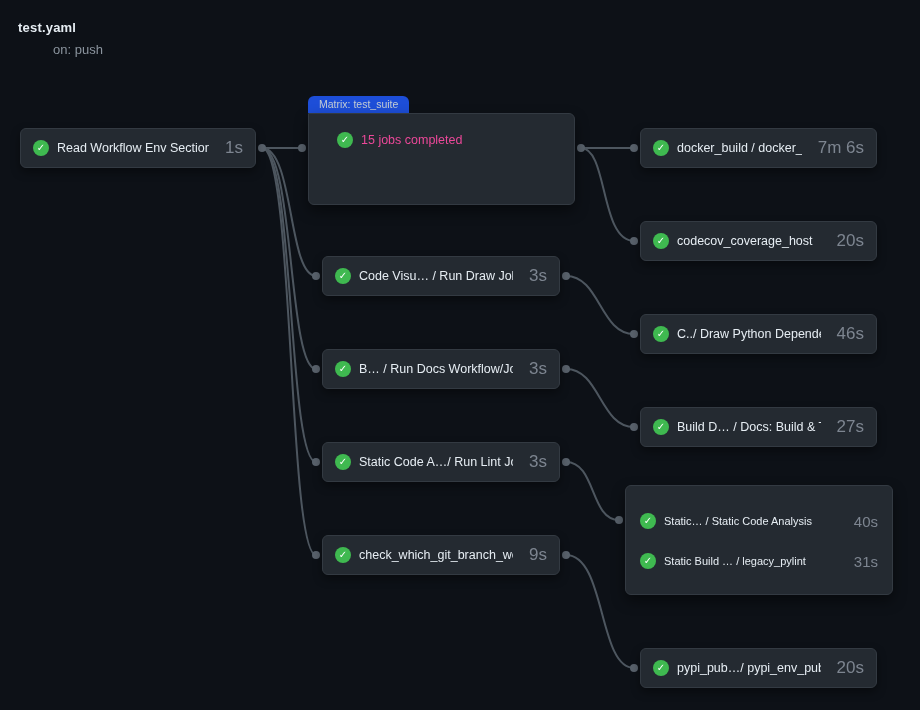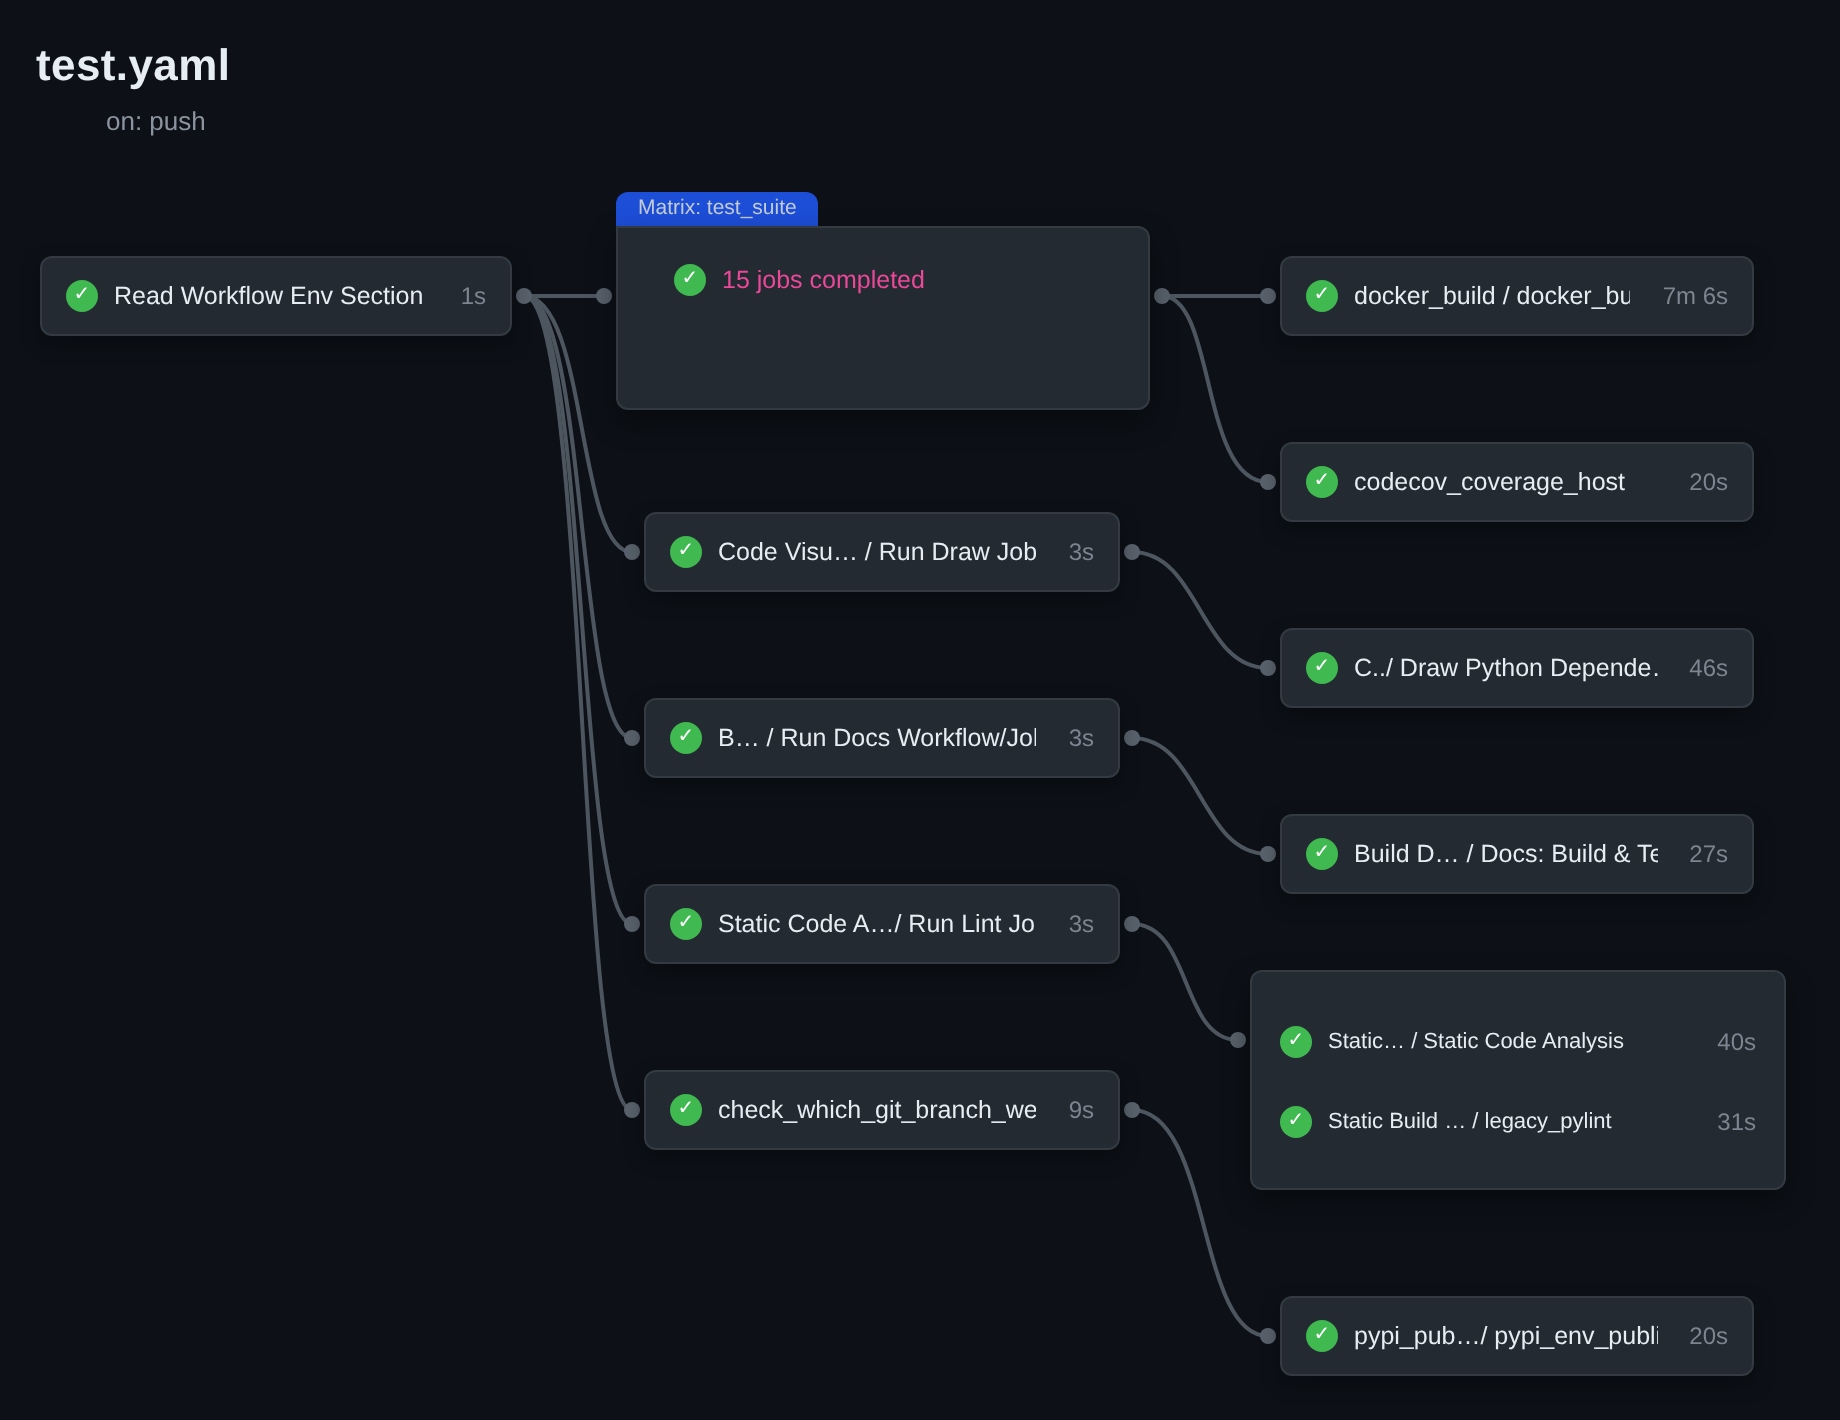--- a/index.html
+++ b/index.html
@@ -2,35 +2,35 @@
 <html><head>
 <meta charset="utf-8">
 <style>
   html,body{margin:0;padding:0;}
   body{
     width:920px;height:710px;overflow:hidden;position:relative;
     background:#0d1117;
     font-family:"Liberation Sans","DejaVu Sans",sans-serif;
   }
   .header{position:absolute;left:18px;top:20px;}
-  .header h1{margin:0;font-size:22px;font-weight:bold;color:#e6edf3;letter-spacing:.2px;}
+  .header h1{margin:0;font-size:13px;font-weight:bold;color:#e6edf3;letter-spacing:.2px;}
   .header .sub{margin-top:7px;font-size:13px;color:#8b949e;margin-left:35px;}
 
   svg.edges{position:absolute;left:0;top:0;z-index:0;}
   .edge{fill:none;stroke:#4d565f;stroke-width:2;}
   .dot{fill:#59626c;}
 
   .node{
     position:absolute;z-index:1;height:40px;box-sizing:border-box;
     background:#242a31;border:1px solid #333a42;border-radius:6px;
     display:flex;align-items:center;gap:8px;padding:0 12px;
     box-shadow:0 4px 10px rgba(0,0,0,.4);cursor:pointer;
   }
   .node .label{color:#e6edf3;font-size:12.5px;white-space:nowrap;overflow:hidden;}
-  .node .dur{color:#7d8590;font-size:12px;margin-left:auto;padding-left:8px;white-space:nowrap;}
+  .node .dur{color:#7d8590;font-size:17px;margin-left:auto;padding-left:8px;white-space:nowrap;}
   .check{
     width:16px;height:16px;min-width:16px;border-radius:50%;
     background:#3fb950;color:#ffffff;font-size:10px;line-height:16px;
     text-align:center;font-weight:bold;
   }
 
   .matrix-tab{
     position:absolute;z-index:1;left:308px;top:96px;height:17px;
     background:#1d4ed8;border-radius:6px 6px 0 0;
     color:#c3ccd4;font-size:10.5px;line-height:17px;padding:0 11px;
@@ -48,21 +48,21 @@
   .static-group{
     position:absolute;z-index:1;left:625px;top:485px;width:268px;height:110px;
     box-sizing:border-box;background:#242a31;border:1px solid #333a42;
     border-radius:6px;box-shadow:0 6px 14px rgba(0,0,0,.45);
     padding-top:15px;
   }
   .static-group .grow{
     height:40px;display:flex;align-items:center;gap:8px;padding:0 14px;cursor:pointer;
   }
   .static-group .label{color:#e6edf3;font-size:11px;white-space:nowrap;overflow:hidden;}
-  .static-group .dur{color:#7d8590;font-size:12px;margin-left:auto;padding-left:8px;}
+  .static-group .dur{color:#7d8590;font-size:15px;margin-left:auto;padding-left:8px;}
 </style>
 </head>
 <body>
 
 <div class="header">
   <h1>test.yaml</h1>
   <div class="sub">on: push</div>
 </div>
 
 <svg class="edges" width="920" height="710">

